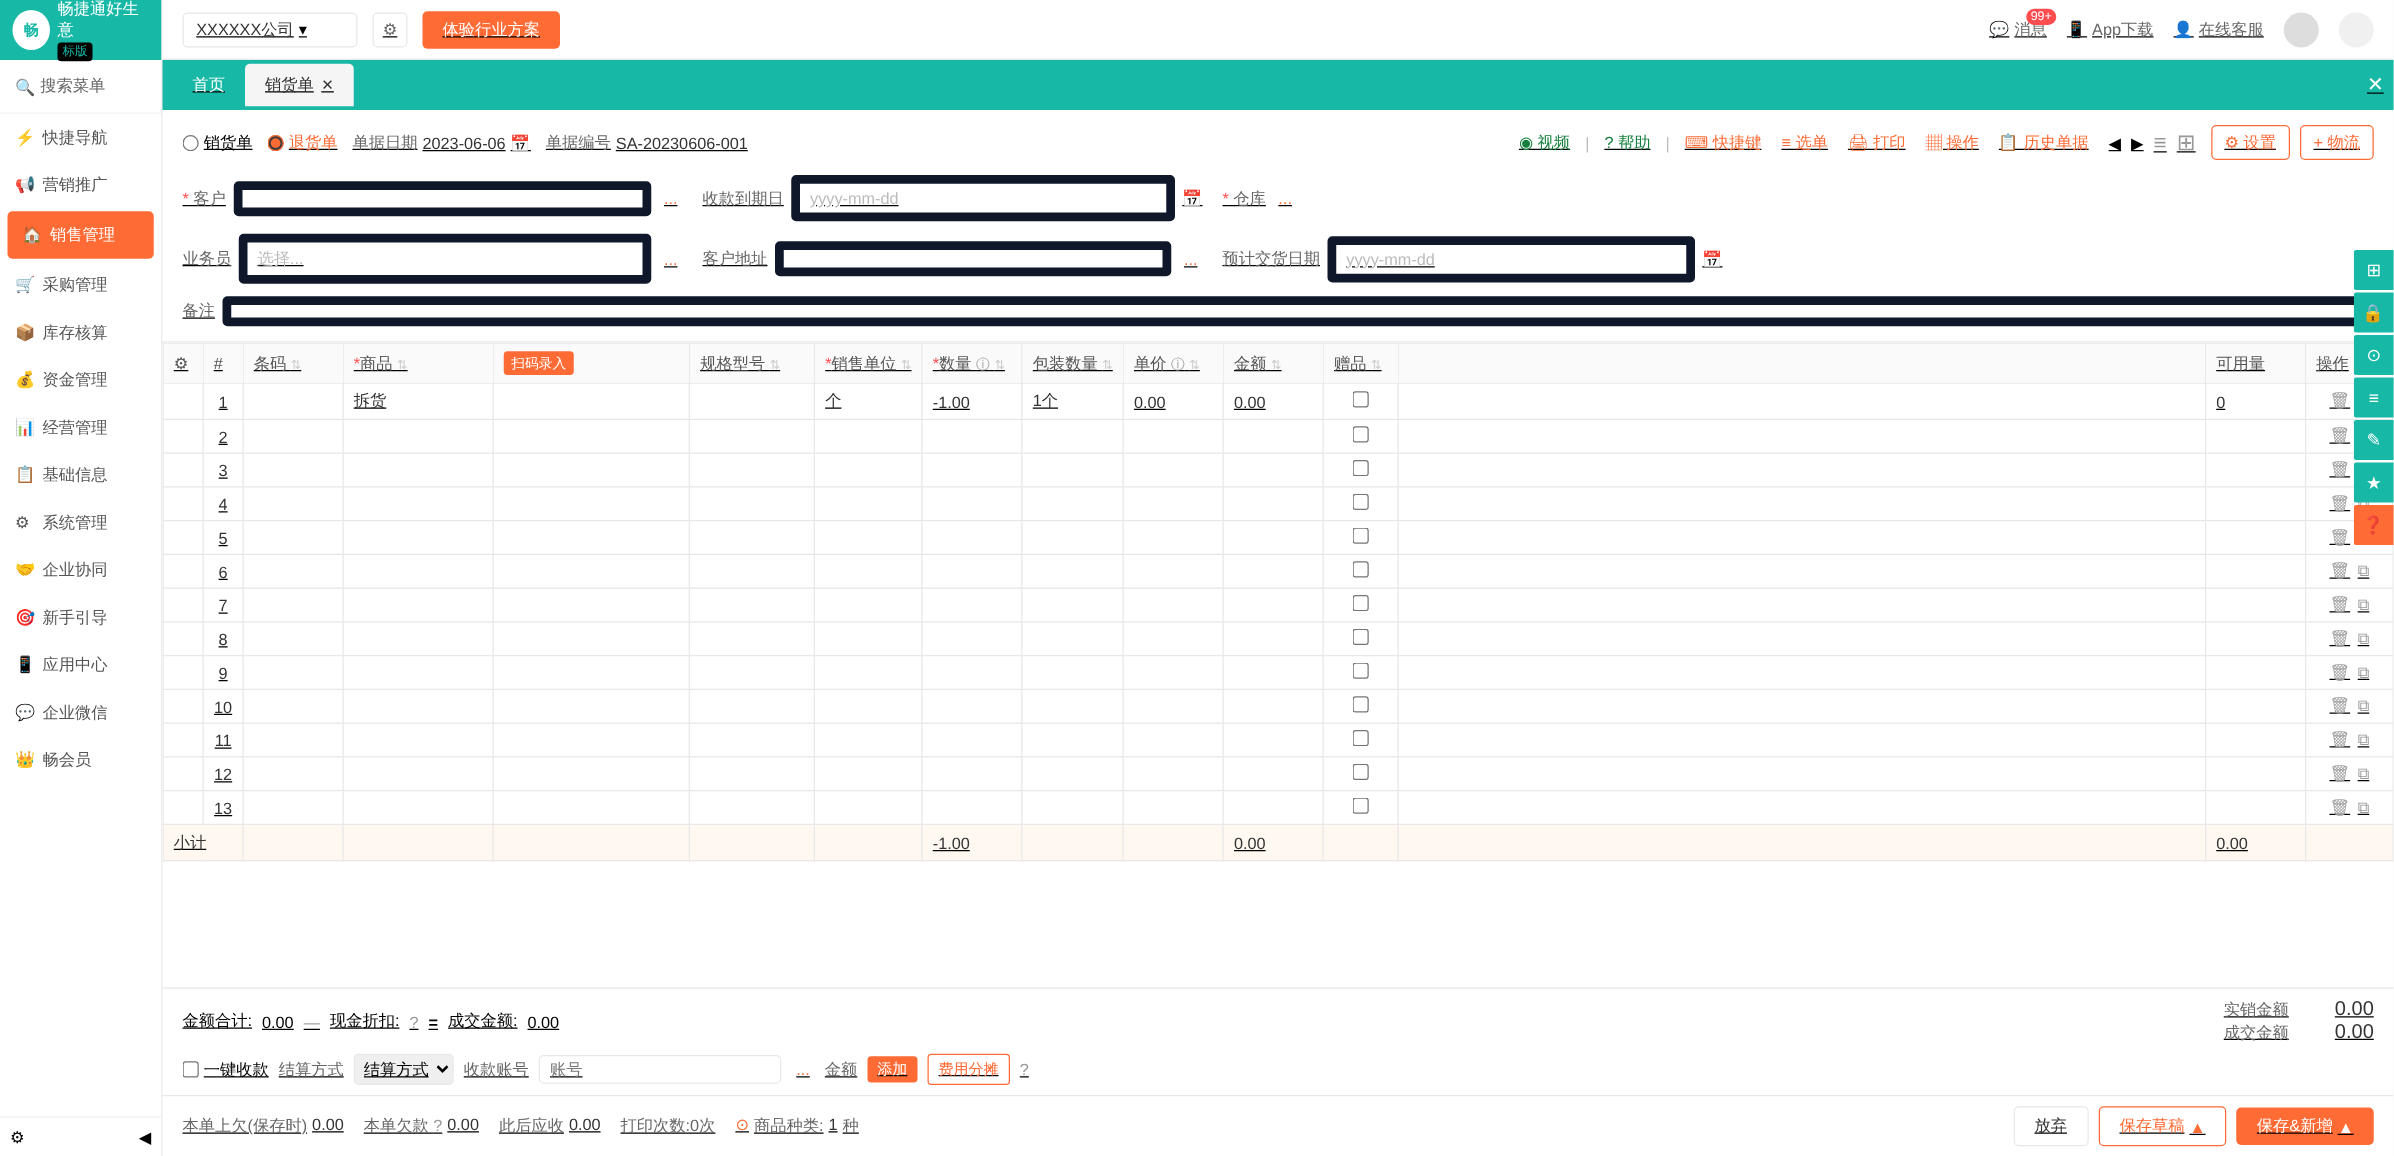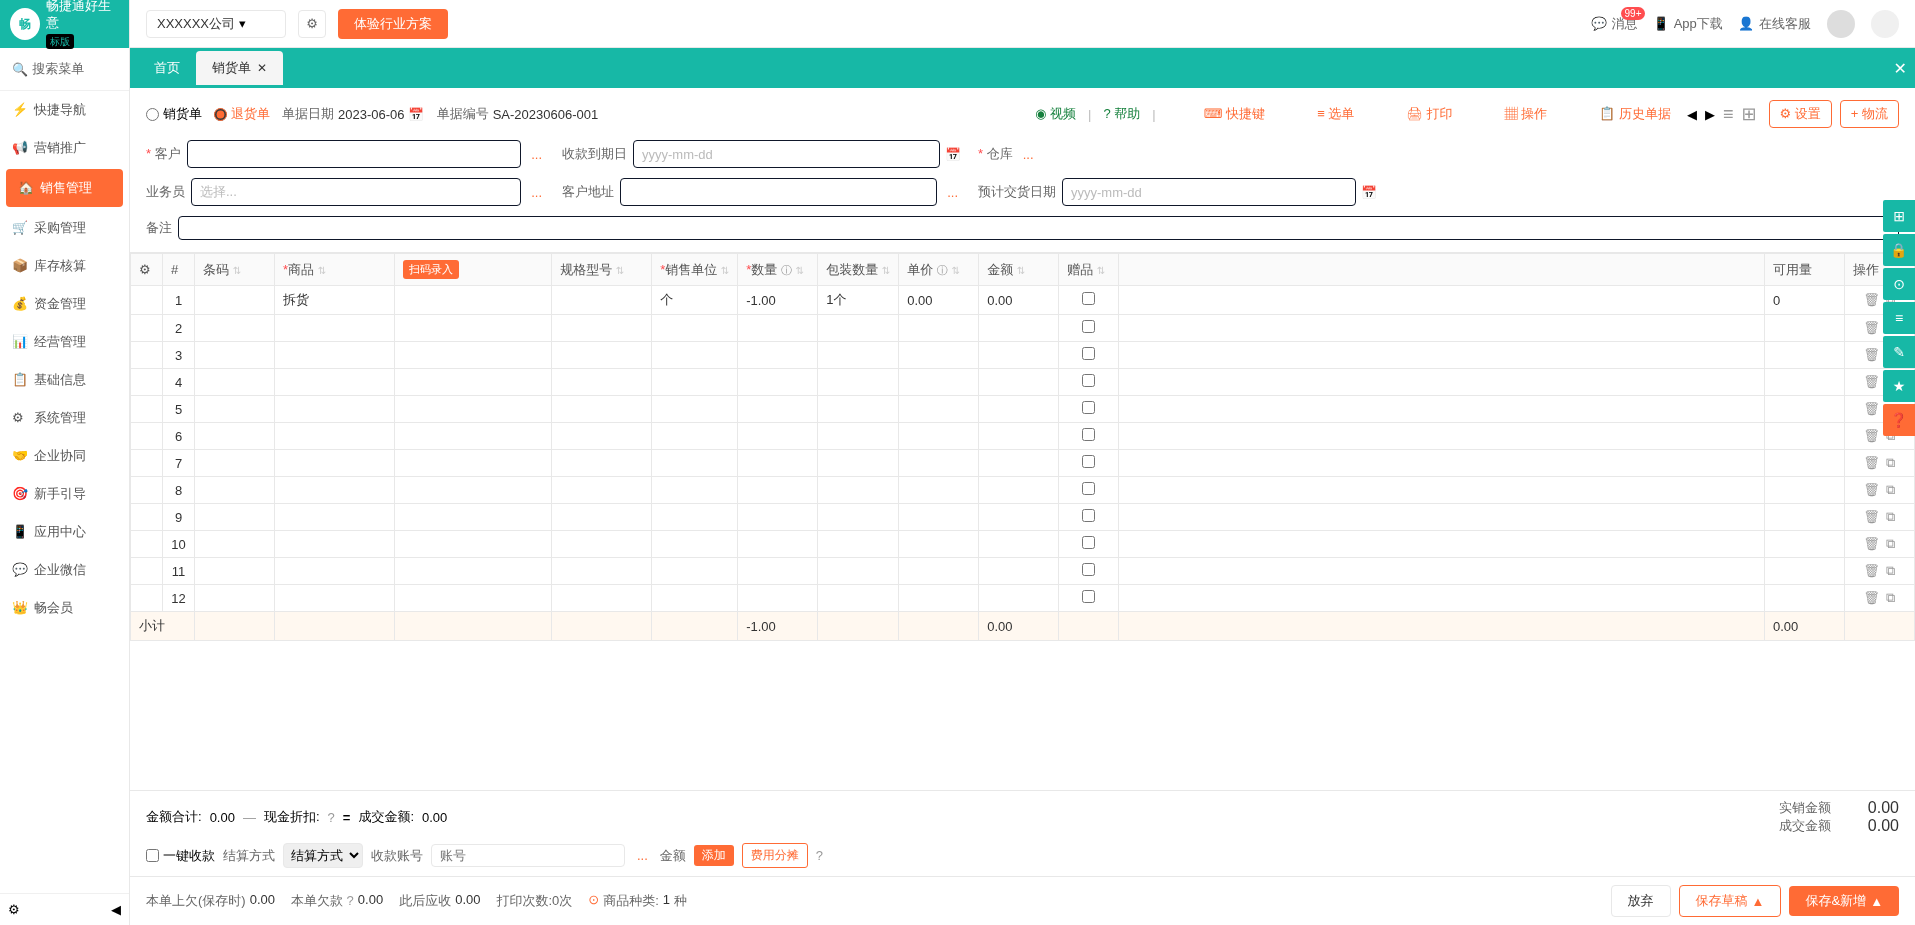--- a/index.html
+++ b/index.html
@@ -13,21 +13,21 @@
     .sidebar-logo-badge { background: #000000; color: #17b8a6; font-size: 10px; padding: 1px 4px; border-radius: 3px; margin-top: 2px; display: inline-block; }
     .sidebar-search { padding: 8px; border-bottom: 1px solid #f0f0f0; }
     .sidebar-search-btn { display: flex; align-items: center; gap: 4px; color: #666; cursor: pointer; padding: 4px; }
     .sidebar-nav { flex: 1; overflow-y: auto; }
     .sidebar-item { display: flex; align-items: center; gap: 6px; padding: 10px 12px; cursor: pointer; color: #555; transition: background 0.2s; }
     .sidebar-item.active { background: #ff6b35; color: #fff; border-radius: 4px; margin: 2px 6px; }
     .sidebar-item .icon { width: 16px; height: 16px; flex-shrink: 0; }
     .sidebar-bottom { padding: 8px; border-top: 1px solid #f0f0f0; display: flex; justify-content: space-between; align-items: center; }
 
     
-    .main { flex: 1; display: flex; flex-direction: column; height: 925px; }
+    .main { flex: 1; display: flex; flex-direction: column; height: 925px; text-decoration: underline; }
 
     
     .topbar { height: 48px; background: #fff; display: flex; align-items: center; padding: 0 16px; border-bottom: 1px solid #e8e8e8; gap: 12px; }
     .company-select { display: flex; align-items: center; gap: 4px; border: 1px solid #e8e8e8; padding: 4px 10px; border-radius: 4px; cursor: pointer; min-width: 140px; }
     .company-name { color: #333; }
     .gear-btn { width: 28px; height: 28px; border: 1px solid #e8e8e8; border-radius: 4px; display: flex; align-items: center; justify-content: center; cursor: pointer; color: #666; }
     .trial-btn { background: #ff6b35; color: #fff; border: none; padding: 6px 16px; border-radius: 4px; cursor: pointer; font-size: 13px; }
     .topbar-right { margin-left: auto; display: flex; align-items: center; gap: 16px; }
     .topbar-msg { display: flex; align-items: center; gap: 4px; color: #666; cursor: pointer; position: relative; }
     .badge { background: #ff4d4f; color: #fff; font-size: 10px; padding: 1px 4px; border-radius: 8px; position: absolute; top: -8px; right: -8px; }
@@ -50,26 +50,26 @@
     .form-toolbar { display: flex; align-items: center; gap: 12px; margin-bottom: 12px; flex-wrap: wrap; }
     .radio-group { display: flex; align-items: center; gap: 12px; }
     .radio-item { display: flex; align-items: center; gap: 4px; cursor: pointer; }
     .radio-item input { accent-color: #ff6b35; }
     .date-field { display: flex; align-items: center; gap: 4px; }
     .date-label { color: #666; }
     .date-value { color: #333; font-weight: 500; }
     .doc-field { display: flex; align-items: center; gap: 4px; }
     .toolbar-actions { margin-left: auto; display: flex; align-items: center; gap: 8px; }
     .toolbar-btn { display: flex; align-items: center; gap: 4px; color: #15803d; cursor: pointer; padding: 2px 4px; }
-    .toolbar-btn.orange { color: #ff6b35; margin-left: 36px; }
+    .toolbar-btn.orange { color: #ff6b35; }
     .form-row { display: flex; align-items: center; gap: 16px; margin-bottom: 10px; }
     .form-field { display: flex; align-items: center; gap: 6px; flex: 1; }
     .field-label { color: #666; white-space: nowrap; }
     .required { color: #ff4d4f; }
-    .field-input { flex: 1; border: 1px solid #0f172a; border-radius: 4px; padding: 4px 8px; color: #333; min-height: 28px; display: flex; align-items: center; }
+    .field-input { flex: 1; border: 7px solid #0f172a; border-radius: 4px; padding: 4px 8px; color: #333; min-height: 28px; display: flex; align-items: center; }
     .field-input.placeholder { color: #bbb; }
     .field-dots { color: #ff6b35; cursor: pointer; padding: 0 4px; }
     .field-calendar { color: #ff6b35; cursor: pointer; }
     .action-btns { display: flex; gap: 8px; }
     .settings-btn { background: #fff; border: 1px solid #ff6b35; color: #ff6b35; padding: 4px 10px; border-radius: 4px; cursor: pointer; display: flex; align-items: center; gap: 4px; }
     .flow-btn { background: #fff; border: 1px solid #ff6b35; color: #ff6b35; padding: 4px 10px; border-radius: 4px; cursor: pointer; display: flex; align-items: center; gap: 4px; }
     .form-note { display: flex; align-items: center; gap: 6px; margin-top: 4px; }
     .note-label { color: #666; }
 
     
@@ -614,20 +614,42 @@
     <td class="checkbox-cell"><input type="checkbox" style=""></td>
     <td></td>
     <td></td>
     <td>
       <div class="action-icons">
         <span class="action-icon">🗑</span>
         <span class="action-icon">⧉</span>
       </div>
     </td>
   </tr>
+            <tr>
+    <td class="checkbox-cell"></td>
+    <td class="th-num">13</td>
+    <td></td>
+    <td></td>
+    <td></td>
+    <td></td>
+    <td></td>
+    <td class=""></td>
+    <td></td>
+    <td></td>
+    <td></td>
+    <td class="checkbox-cell"><input type="checkbox" style=""></td>
+    <td></td>
+    <td></td>
+    <td>
+      <div class="action-icons">
+        <span class="action-icon">🗑</span>
+        <span class="action-icon">⧉</span>
+      </div>
+    </td>
+  </tr>
           </tbody>
         <tfoot>
           <tr class="subtotal-row">
             <td colspan="2">小计</td>
             <td></td>
             <td></td>
             <td></td>
             <td></td>
             <td></td>
             <td class="qty-negative">-1.00</td>

